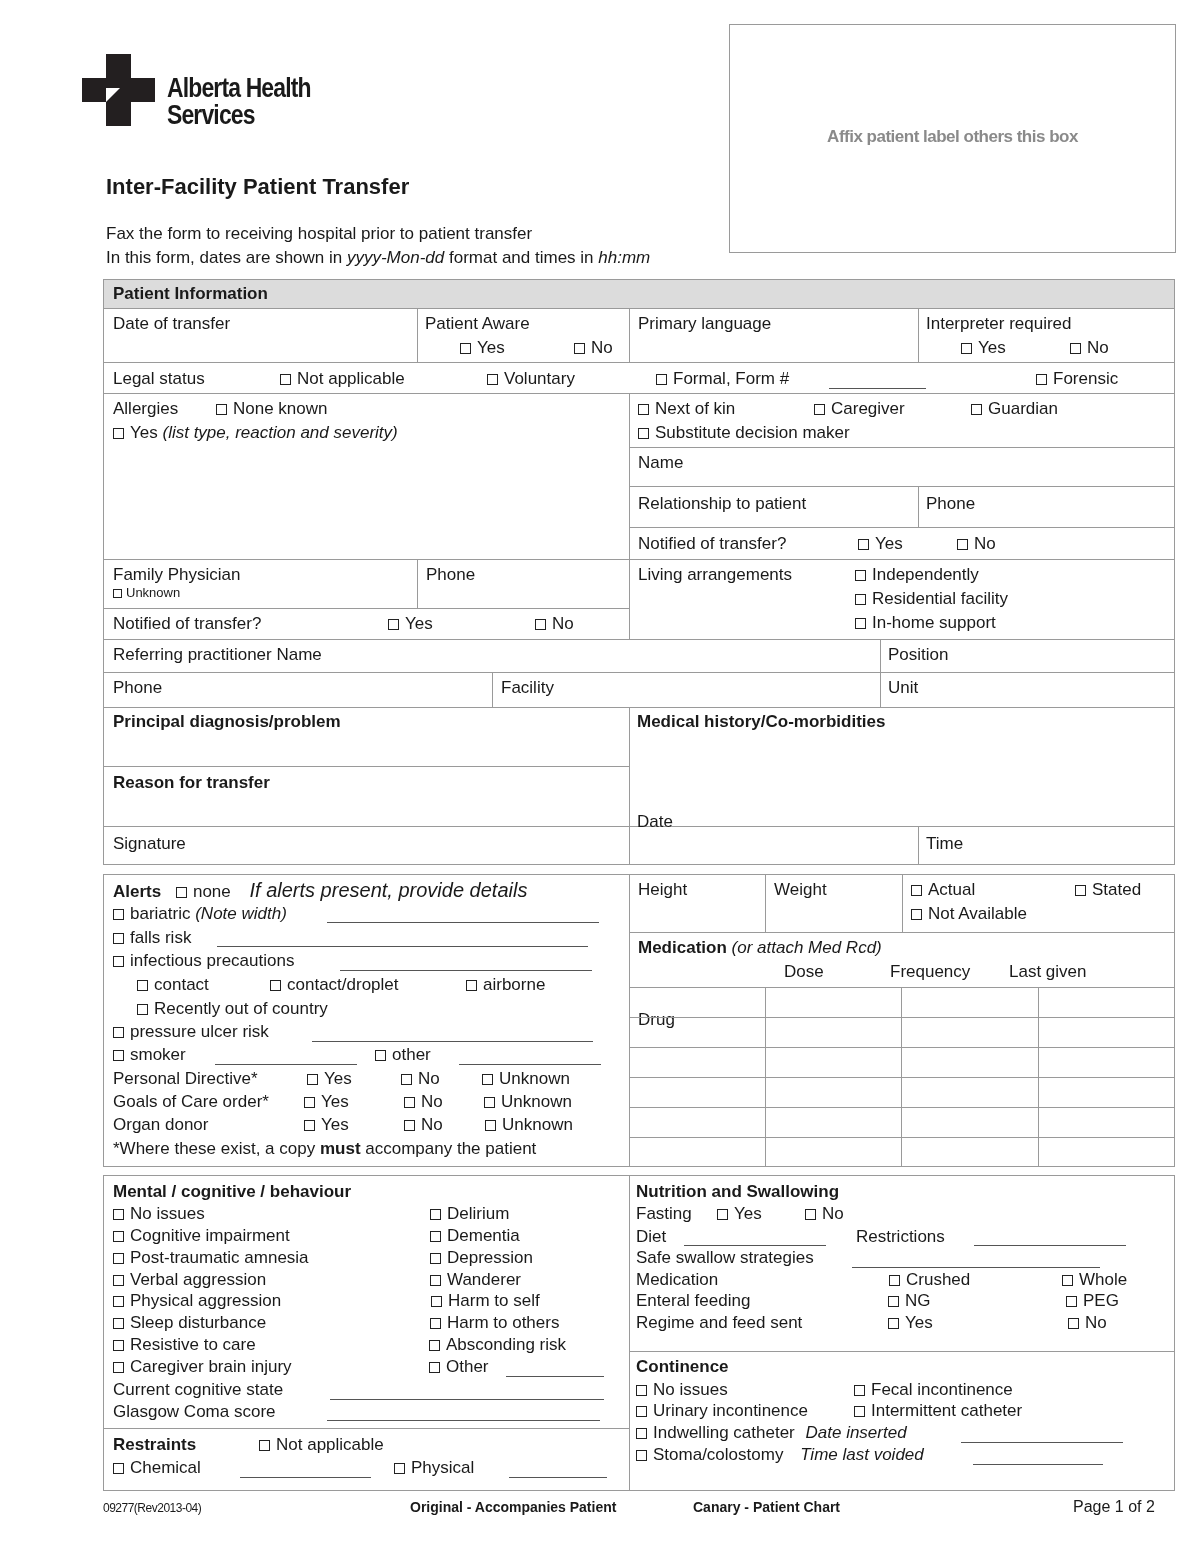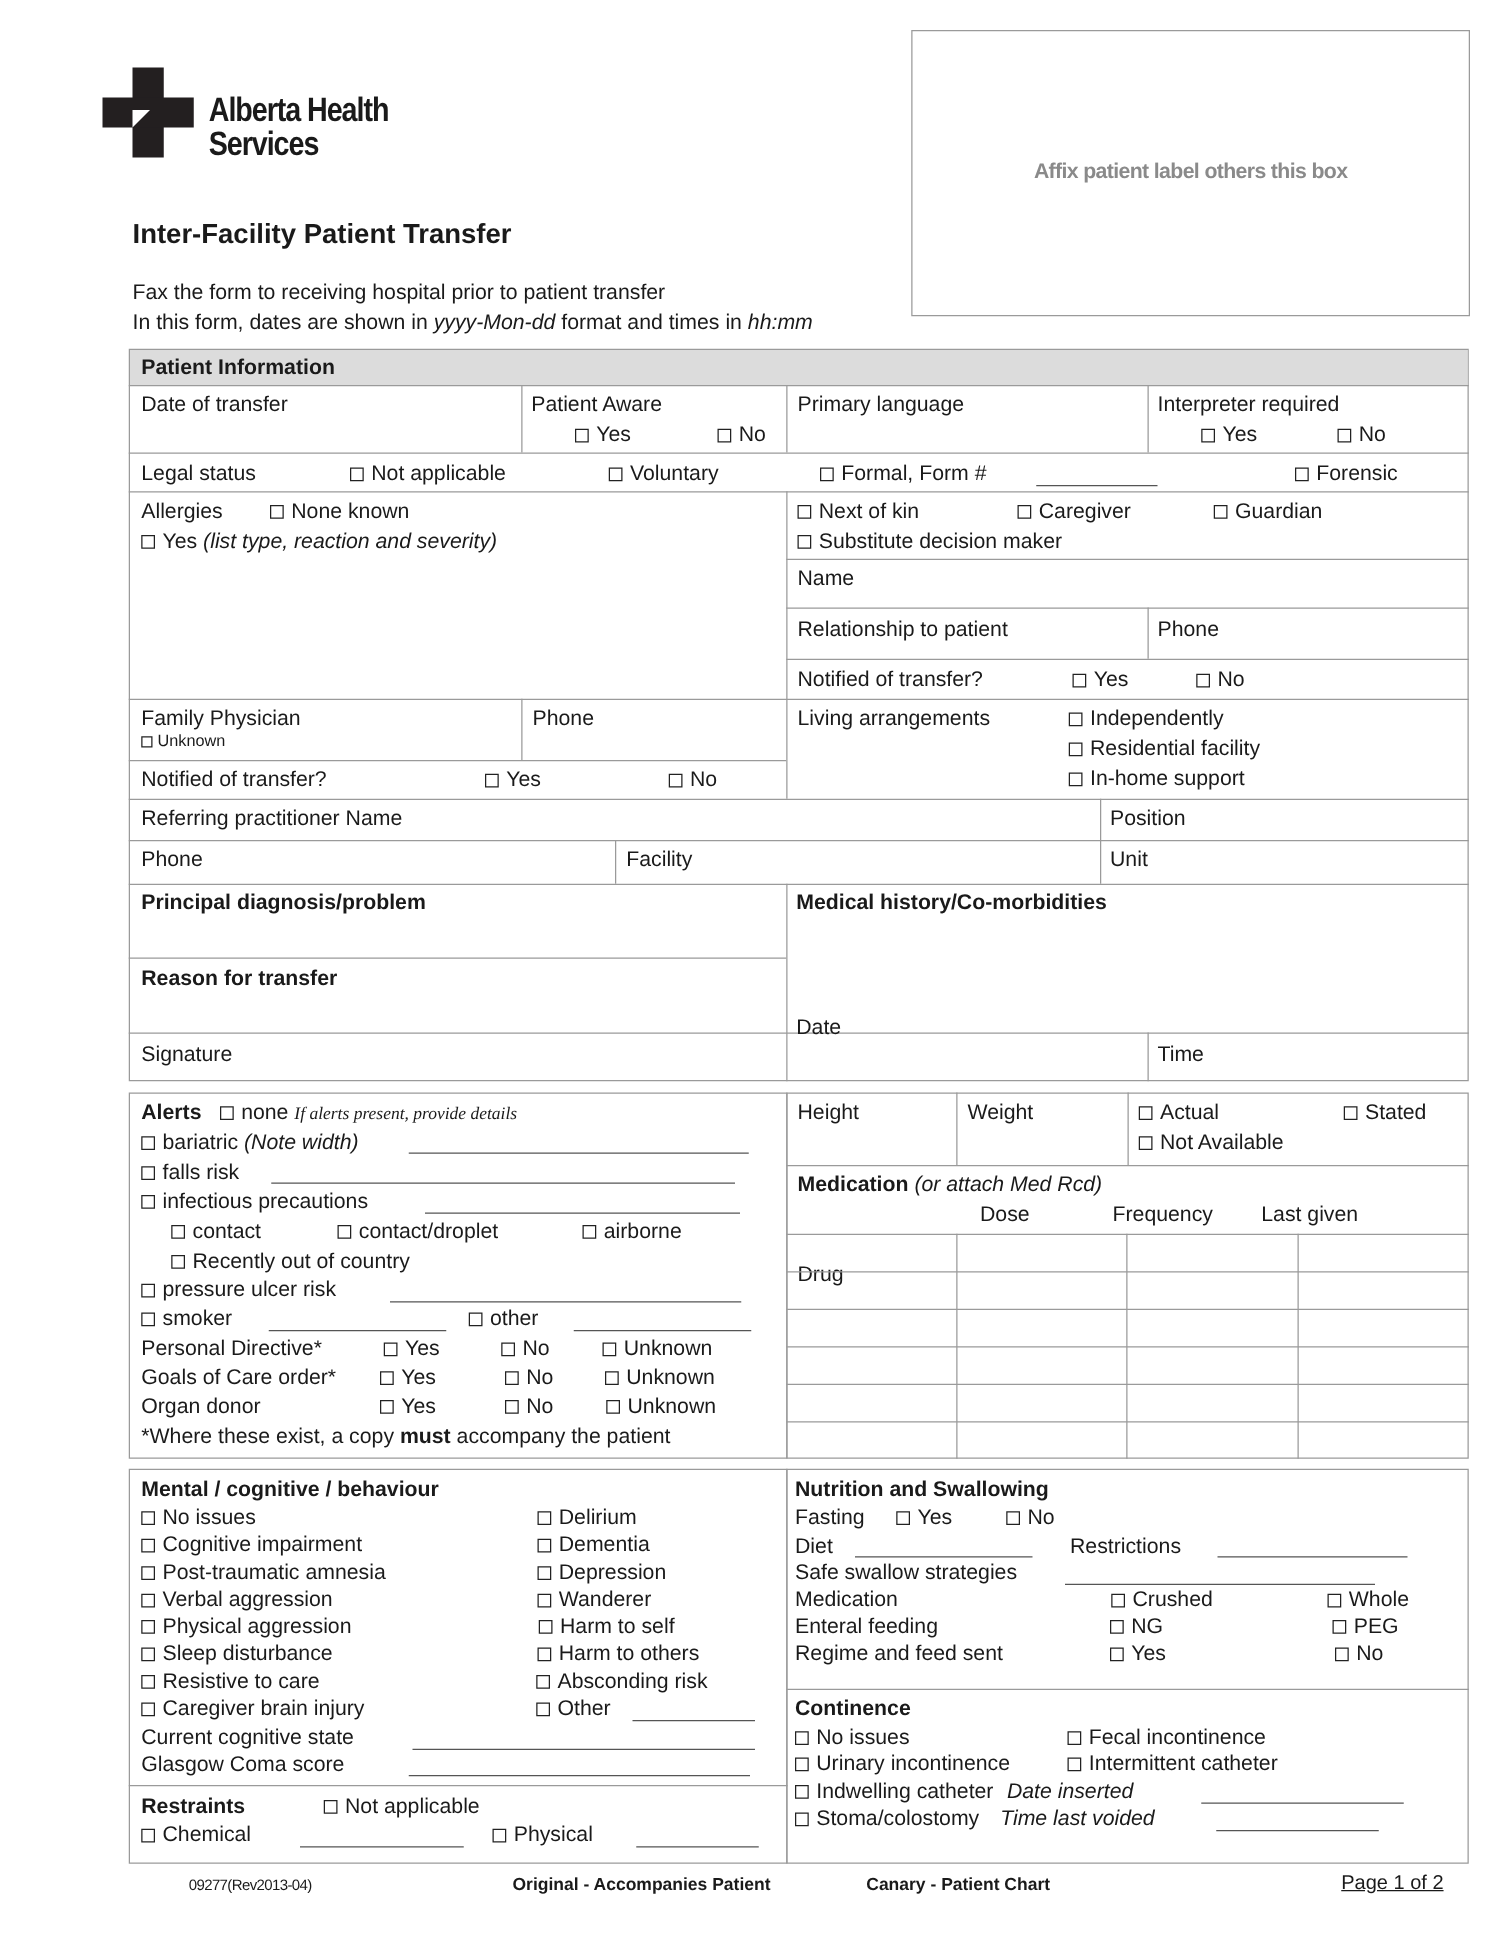--- a/index.html
+++ b/index.html
@@ -117,21 +117,21 @@
 <div class="hl" style="left:103px;top:826px;width:1072px;"></div>
 <div class="vl" style="left:918px;top:826px;height:39px;"></div>
 <div class="t" style="left:113px;top:834px;">Signature</div>
 <div class="t" style="left:637px;top:812px;">Date</div>
 <div class="t" style="left:926px;top:834px;">Time</div>
 
 <div class="box" style="left:103px;top:874px;width:527px;height:293px;"></div>
 <div class="t" style="left:113px;top:880px;">
   <span class="b">Alerts</span>
   <span style="margin-left:10px;"><span class="cb"></span><span>none</span></span>
-  <span class="i" style="font-size:14px;font-family:Liberation Serif, serif;">If alerts present, provide details</span>
+  <span class="i" style="margin-left:14px;font-size:20px;">If alerts present, provide details</span>
 </div>
 <div class="t" style="left:113px;top:904px;"><span class="cb"></span><span>bariatric</span> <span class="i">(Note width)</span></div>
 <div class="line" style="left:327px;top:922px;width:272px;"></div>
 <div class="t" style="left:113px;top:928px;"><span class="cb"></span><span>falls risk</span></div>
 <div class="line" style="left:217px;top:946px;width:371px;"></div>
 <div class="t" style="left:113px;top:951px;"><span class="cb"></span><span>infectious precautions</span></div>
 <div class="line" style="left:340px;top:970px;width:252px;"></div>
 <div class="t" style="left:137px;top:975px;"><span class="cb"></span><span>contact</span></div>
 <div class="t" style="left:270px;top:975px;"><span class="cb"></span><span>contact/droplet</span></div>
 <div class="t" style="left:466px;top:975px;"><span class="cb"></span><span>airborne</span></div>
@@ -256,16 +256,16 @@
 <div class="t b" style="left:636px;top:1357px;">Continence</div>
 <div class="t" style="left:636px;top:1380px;"><span class="cb"></span><span>No issues</span></div>
 <div class="t" style="left:854px;top:1380px;"><span class="cb"></span><span>Fecal incontinence</span></div>
 <div class="t" style="left:636px;top:1401px;"><span class="cb"></span><span>Urinary incontinence</span></div>
 <div class="t" style="left:854px;top:1401px;"><span class="cb"></span><span>Intermittent catheter</span></div>
 <div class="t" style="left:636px;top:1423px;"><span class="cb"></span><span>Indwelling catheter</span> <span class="i" style="margin-left:6px;">Date inserted</span></div>
 <div class="line" style="left:961px;top:1442px;width:162px;"></div>
 <div class="t" style="left:636px;top:1445px;"><span class="cb"></span><span>Stoma/colostomy</span> <span class="i" style="margin-left:12px;">Time last voided</span></div>
 <div class="line" style="left:973px;top:1464px;width:130px;"></div>
 
-<div class="t" style="left:103px;top:1498px;font-size:12px;letter-spacing:-0.5px;margin-left:48px;">09277(Rev2013-04)</div>
+<div class="t" style="left:103px;top:1498px;font-size:12px;letter-spacing:-0.5px;">09277(Rev2013-04)</div>
 <div class="t b" style="left:410px;top:1497px;font-size:14px;">Original - Accompanies Patient</div>
 <div class="t b" style="left:693px;top:1497px;font-size:14px;">Canary - Patient Chart</div>
-<div class="t" style="left:1073px;top:1497px;font-size:16px;text-decoration:underline;">Page 1 of 2</div>
+<div class="t" style="left:1073px;top:1497px;font-size:16px;">Page 1 of 2</div>
 
 </body></html>

